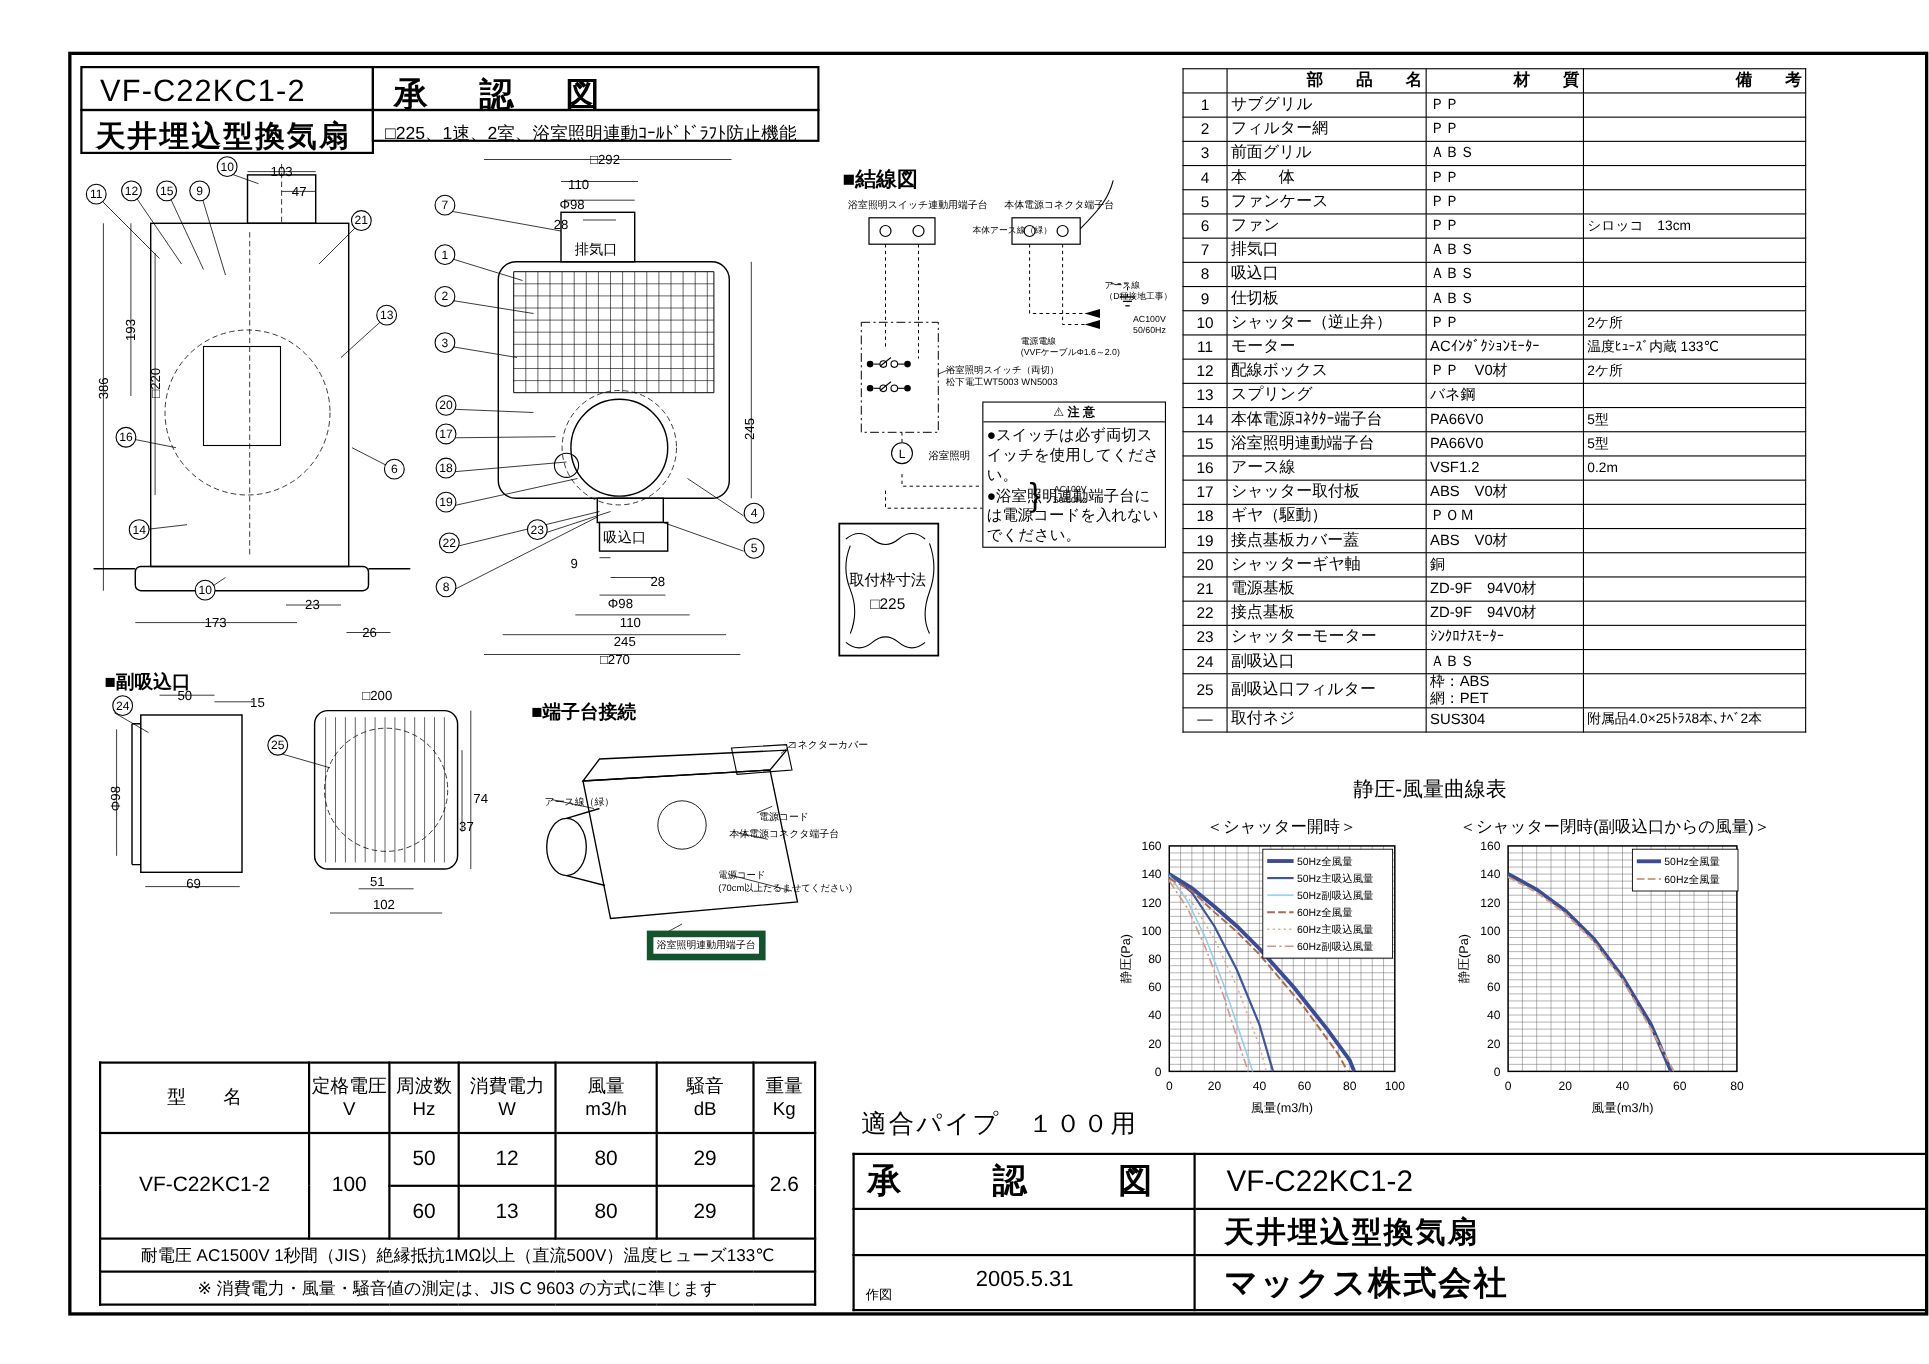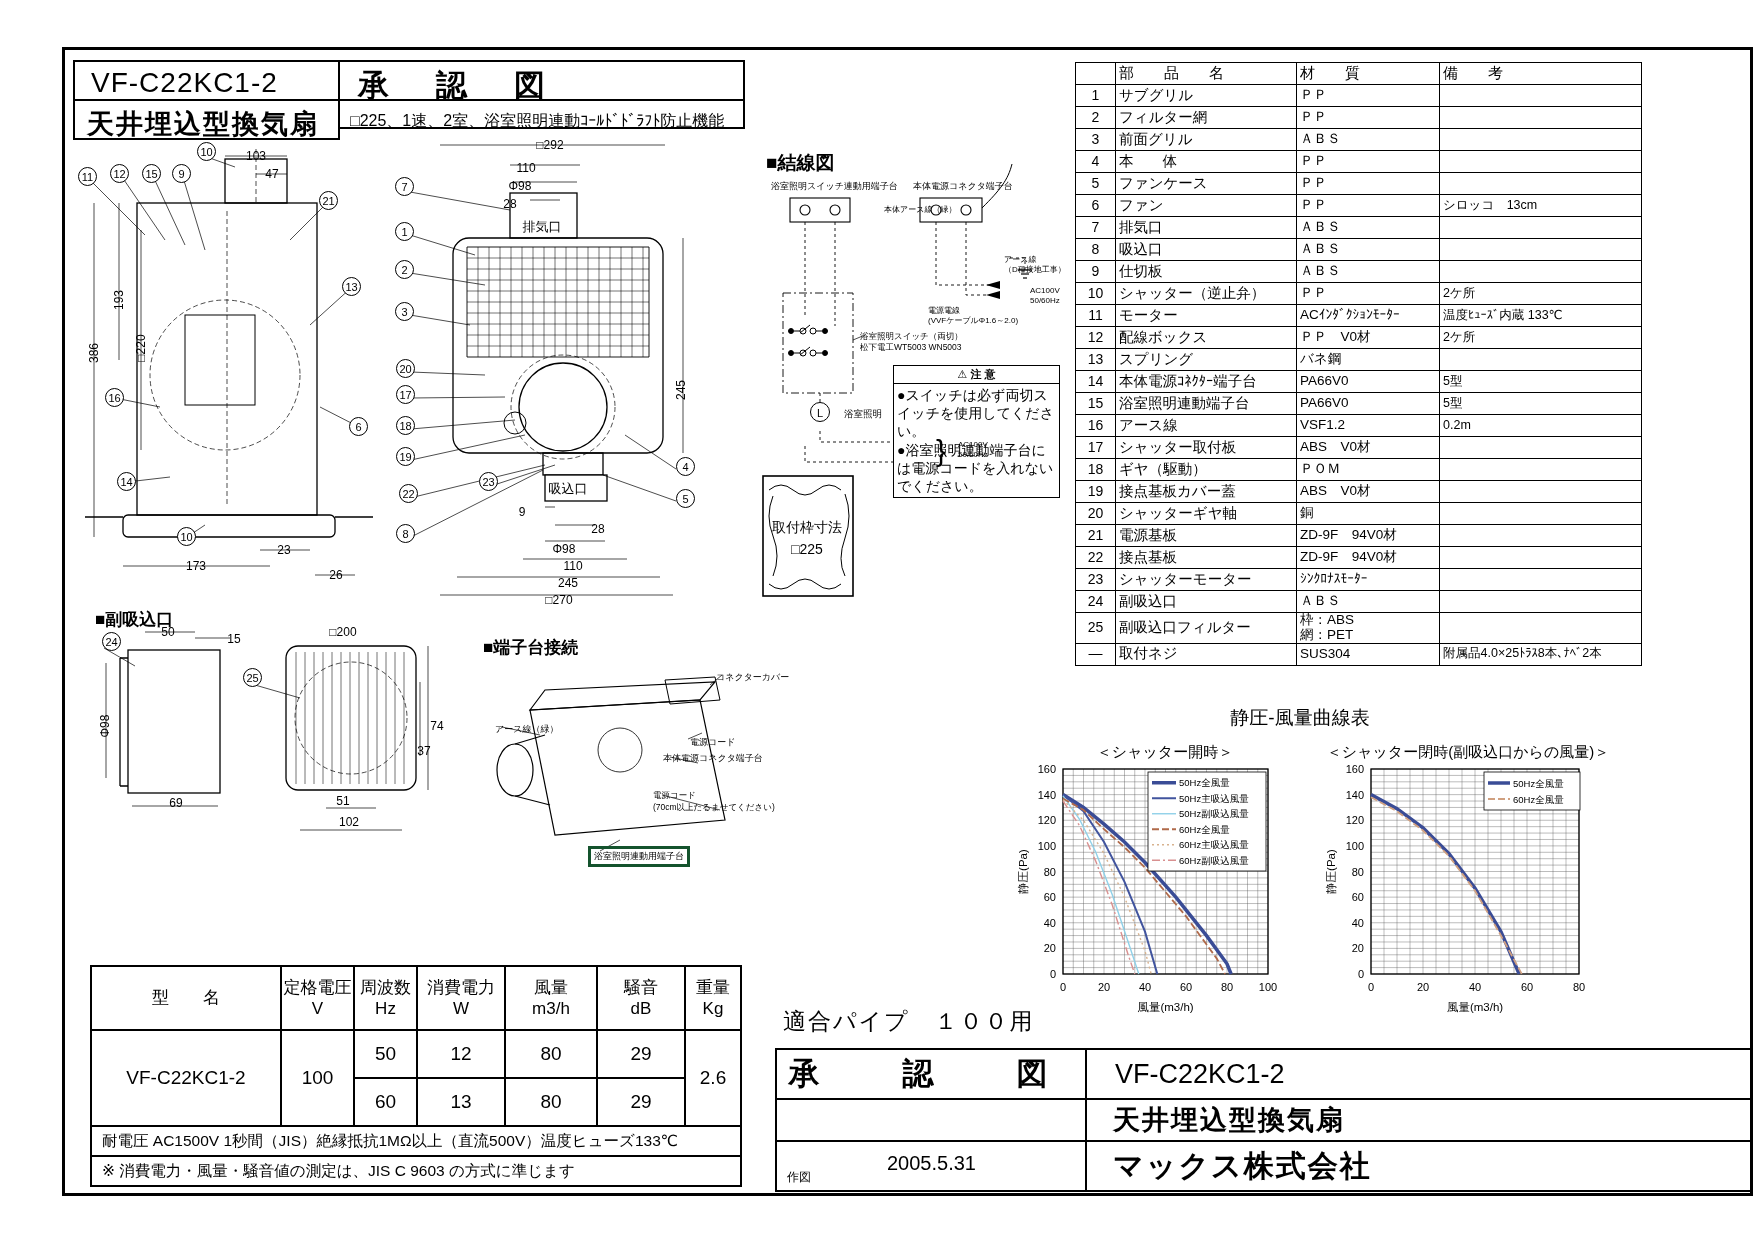--- a/index.html
+++ b/index.html
@@ -20,32 +20,32 @@
   .pre{white-space:pre-line;}
   .balloon{position:absolute;width:19px;height:19px;border:1.4px solid #000;border-radius:50%;
     font-size:11px;line-height:19px;text-align:center;background:#fff;box-sizing:border-box;}
   .sec-title{position:absolute;font-size:17px;font-weight:700;white-space:nowrap;}
   .ctr{transform:translateX(-50%);}
   
   table{border-collapse:collapse;}
   .parts{position:absolute;left:1075px;top:62px;width:566px;table-layout:fixed;}
   .parts th,.parts td{border:1px solid #000;padding:0 3px;height:21px;font-size:14.5px;
     overflow:hidden;white-space:pre-line;line-height:1.1;}
-  .parts th{font-weight:400;font-size:15px;text-align:left;}
+  .parts th{font-weight:700;font-size:15px;text-align:right;}
   .parts td.c-no{text-align:center;font-size:14px;}
   .parts td.c-name{font-size:14.5px;}
   .parts td.c-material{font-size:13.5px;}
   .parts td.c-note{font-size:12.5px;}
   .parts tr{page-break-inside:avoid;}
   
   .spec{position:absolute;left:90px;top:965px;width:650px;table-layout:fixed;}
   .spec th,.spec td{border:2px solid #000;text-align:center;font-weight:400;}
   .spec th{font-size:17px;white-space:pre-line;line-height:1.25;height:60px;}
   .spec td{font-size:19px;height:44px;}
-  .spec td.note{font-size:15.5px;text-align:left;padding:2px 10px;height:24px;}
+  .spec td.note{font-size:15.5px;text-align:center;padding:2px 10px;height:24px;}
   
   .appr{position:absolute;left:775px;top:1048px;width:975px;table-layout:fixed;}
   .appr td{border:2.5px solid #000;overflow:hidden;}
   .appr .big-title{font-size:31px;font-weight:600;letter-spacing:26px;text-align:center;}
   .appr .mdl{font-size:27px;padding-left:28px;}
   .appr .prd{font-size:27px;font-weight:600;padding-left:26px;letter-spacing:2px;}
   .appr .cmp{font-size:30px;font-weight:700;padding-left:26px;letter-spacing:2px;}
   .caution-box{position:absolute;left:893px;top:365px;width:167px;border:1.5px solid #000;background:#fff;box-sizing:border-box;}
   .caution-title{font-size:11px;font-weight:700;text-align:center;border-bottom:1px solid #000;padding:1px 0;}
   .caution-body{font-size:14px;padding:2px 3px;line-height:1.3;}
@@ -265,21 +265,21 @@
       <line x1="250" y1="155" x2="192" y2="140"></line>
       <line x1="150" y1="185" x2="130" y2="196"></line>
     </g>
   </svg>
   <span class="lbl" style="left:716px;top:671px;">コネクターカバー</span>
   <span class="lbl" style="left:495px;top:723px;">アース線（緑）</span>
   <span class="lbl" style="left:690px;top:736px;">電源コード</span>
   <span class="lbl" style="left:663px;top:752px;">本体電源コネクタ端子台</span>
   <span class="lbl pre" style="left:653px;top:790px;font-size:8.5px;">電源コード
 (70cm以上たるませてください)</span>
-  <span class="lbl" style="left:588px;top:846px;border:3px solid #14532d;padding:1px 3px;">浴室照明連動用端子台</span>
+  <span class="lbl" style="left:588px;top:846px;border:6px solid #14532d;padding:1px 3px;">浴室照明連動用端子台</span>
 
   <span class="sec-title" style="left:766px;top:150px;font-size:19px;">■結線図</span>
   <svg style="left:760px;top:150px;" width="305" height="320" viewBox="0 0 305 320">
     <g stroke="#000" fill="none" stroke-width="1.1">
       <rect x="30" y="48" width="60" height="24"></rect>
       <rect x="160" y="48" width="62" height="24"></rect>
       <circle cx="45" cy="60" r="5"></circle>
         <circle cx="75" cy="60" r="5"></circle>
       <circle cx="176" cy="60" r="5"></circle>
         <circle cx="206" cy="60" r="5"></circle>

